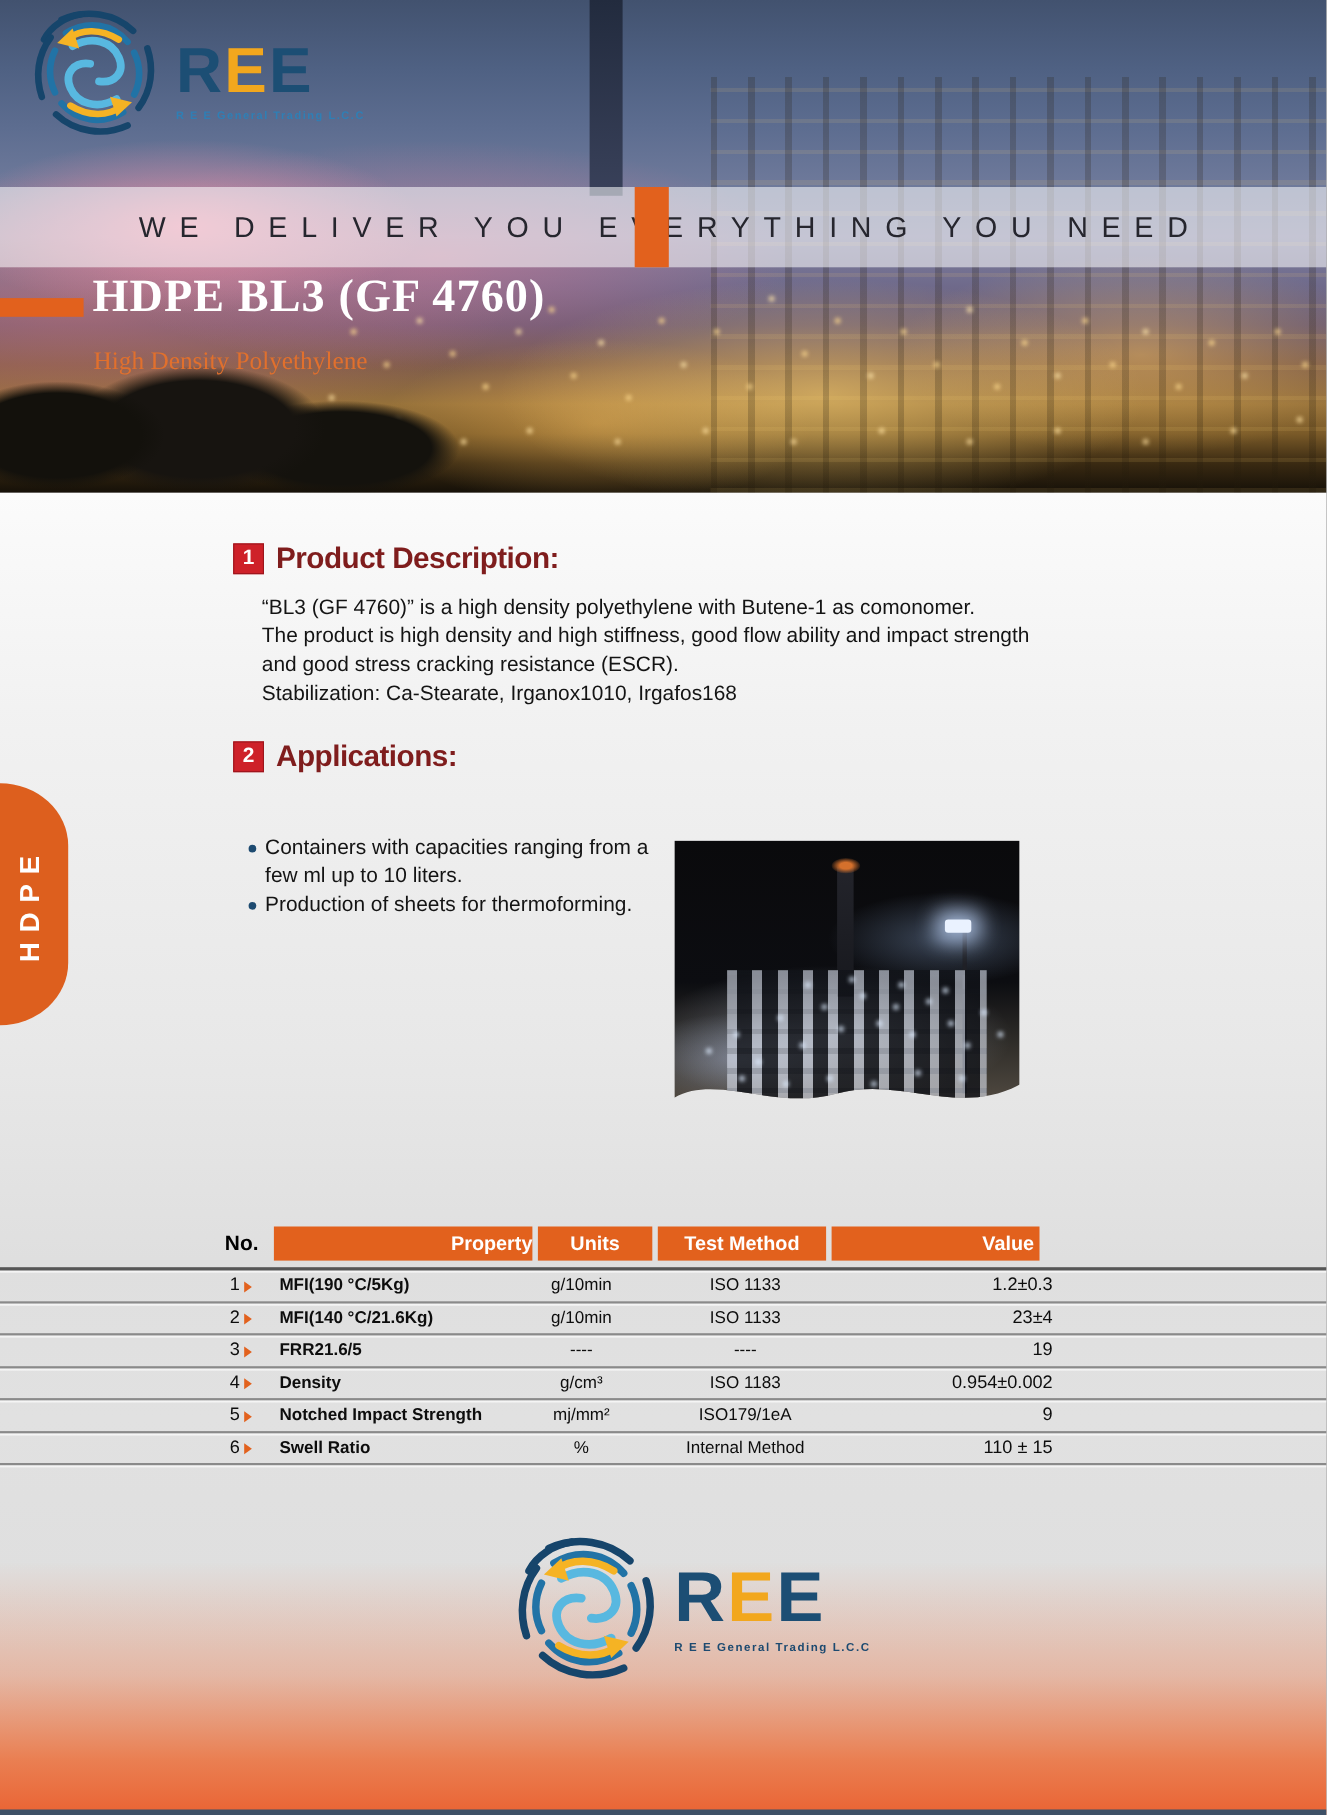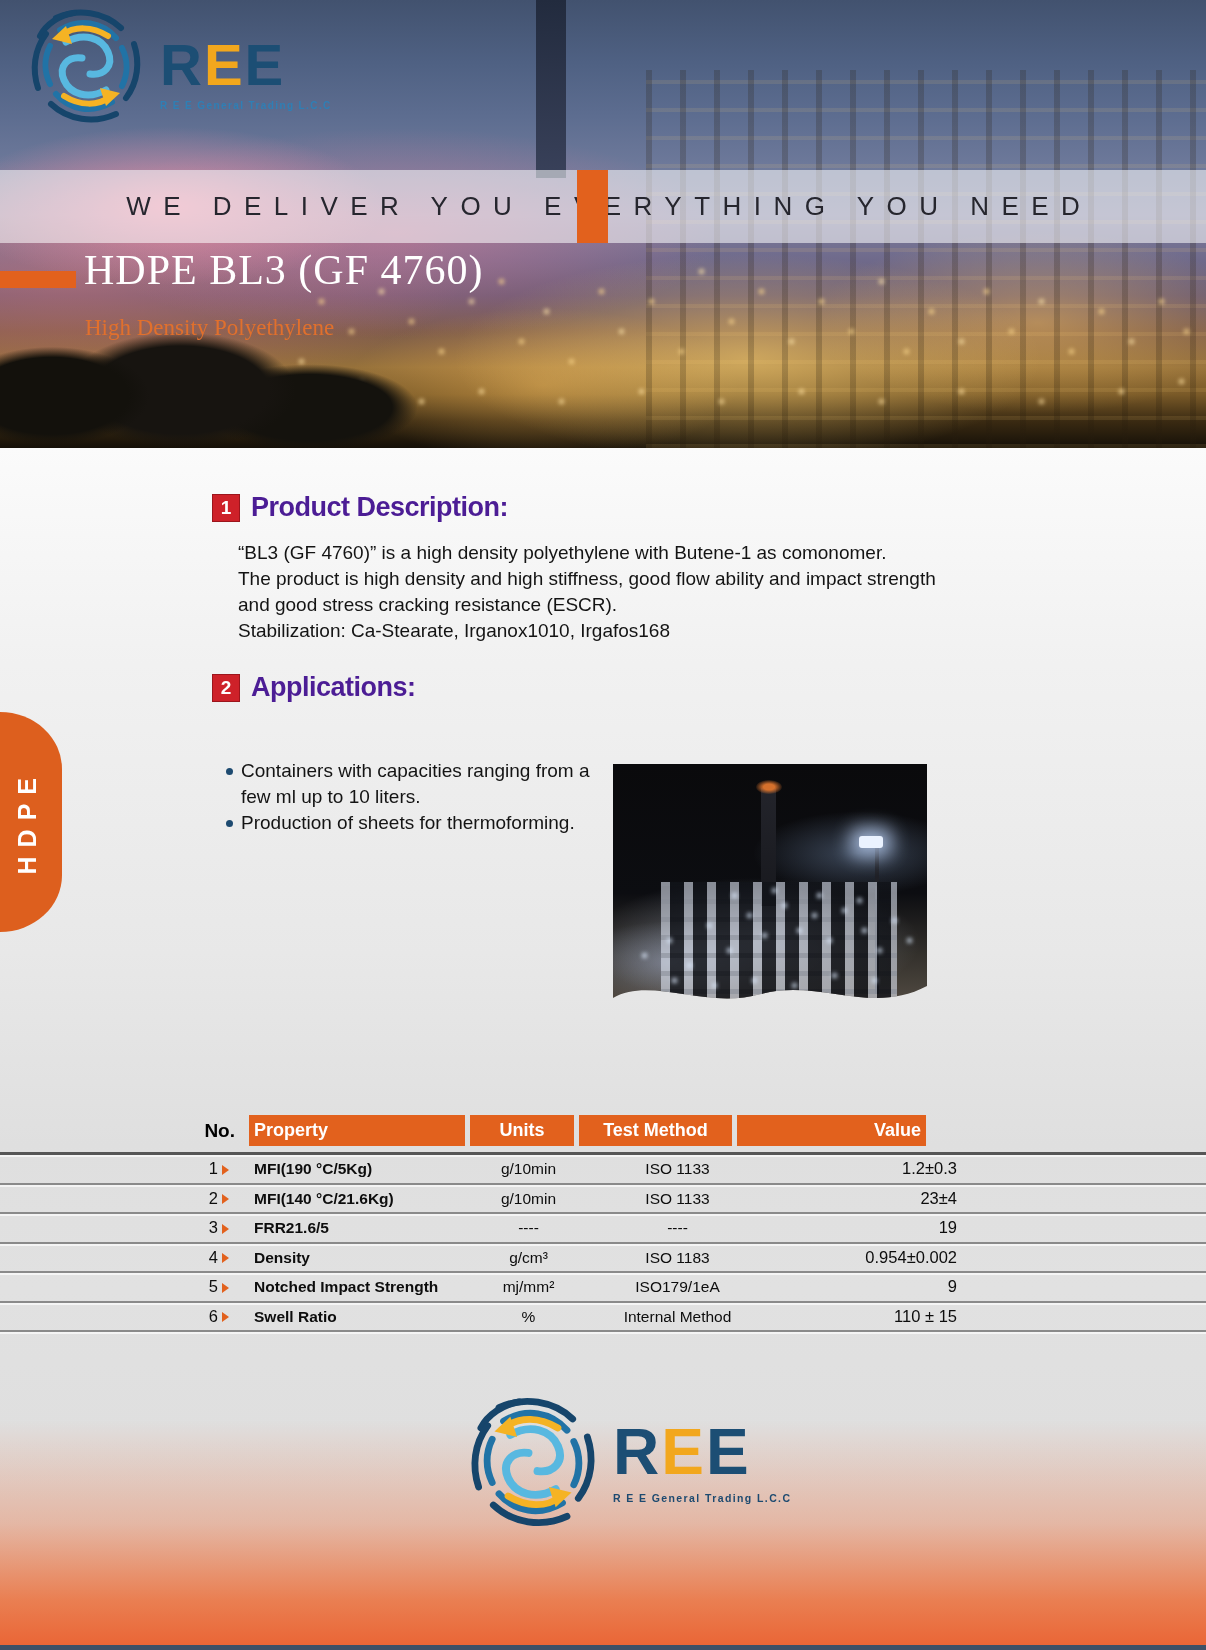--- a/index.html
+++ b/index.html
@@ -66,38 +66,38 @@
   
   .banner{position:absolute;left:0;top:170px;width:1206px;height:73px;
           background:rgba(255,255,255,.55);display:flex;align-items:center;justify-content:center;}
   .banner-text{font-size:26px;color:#26262e;letter-spacing:.48em;font-weight:500;white-space:nowrap;
                padding-left:.48em;}
   .orange-stripe{position:absolute;left:577px;top:170px;width:31px;height:73px;background:#e2611d;}
 
   
   .title-bar{position:absolute;left:0;top:271px;width:76px;height:17px;background:#e2611d;}
   .hero-title{position:absolute;left:84px;top:246px;color:#fff;font-family:"Liberation Serif",serif;
-              font-size:42px;font-weight:400;letter-spacing:1px;}
+              font-size:42px;font-weight:700;letter-spacing:1px;}
   .hero-subtitle{position:absolute;left:85px;top:315px;color:#e1702d;
                  font-family:"Liberation Serif",serif;font-size:23px;}
 
   
   .content{position:absolute;top:448px;left:0;width:1206px;height:1202px;
     background:linear-gradient(180deg,#fbfbfb 0%,#f1f1f1 18%,#e8e8e8 42%,#dfdfdf 58%,
                                #e1e1e1 70%,#dcdcdc 100%);}
   .footer-grad{position:absolute;left:0;top:1420px;width:1206px;height:230px;
     background:linear-gradient(180deg, rgba(236,111,58,0) 0%, rgba(236,136,95,.45) 45%,
                                rgba(236,111,58,.85) 78%, #ea6333 100%);}
   .bottom-line{position:absolute;left:0;top:1645px;width:1206px;height:5px;background:#3d5066;}
 
   
   .sec-head{position:absolute;display:flex;align-items:center;gap:11px;}
   .sec-num{width:26px;height:26px;background:#ce2129;border:1px solid #9c151c;color:#fff;
            font-weight:bold;font-size:19px;display:flex;align-items:center;justify-content:center;}
-  .sec-title{font-size:27px;font-weight:bold;color:#4c1d95;letter-spacing:-0.5px;}
+  .sec-title{font-size:27px;font-weight:bold;color:#7f1d1d;letter-spacing:-0.5px;}
 
   .desc-body{position:absolute;left:238px;top:540px;width:700px;font-size:19px;line-height:26px;
              color:#141414;white-space:pre-line;}
 
   .bullets{position:absolute;left:226px;top:758px;width:372px;}
   .bullet{display:flex;gap:8px;font-size:19px;line-height:26px;color:#141414;}
   .bullet .dot{flex:0 0 7px;width:7px;height:7px;border-radius:50%;background:#1d4a70;margin-top:10px;}
 
   
   .app-image{position:absolute;left:613px;top:764px;width:314px;height:248px;overflow:hidden;
@@ -137,21 +137,21 @@
   .side-tab{position:absolute;left:0;top:712px;width:62px;height:220px;background:#dd5f1e;
     border-radius:0 120px 120px 0 / 0 110px 110px 0;display:flex;align-items:center;justify-content:center;}
   .side-tab-text{writing-mode:vertical-rl;transform:rotate(180deg);color:#fff;font-weight:bold;
     font-size:25px;letter-spacing:9px;margin-left:-8px;}
 
   
   .no-header{position:absolute;left:150px;top:1115px;width:85px;height:31px;line-height:31px;
              text-align:right;font-weight:bold;font-size:19px;color:#000;}
   .thead{position:absolute;left:249px;top:1115px;width:708px;height:31px;display:flex;}
   .th{background:#e2611d;color:#fff;font-weight:bold;font-size:18px;height:31px;line-height:31px;}
-  .th1{width:216px;text-align:left;padding-left:5px;box-sizing:border-box;}
+  .th1{width:235px;text-align:right;padding-left:5px;box-sizing:border-box;}
   .th2{width:104px;margin-left:5px;text-align:center;}
   .th3{width:153px;margin-left:5px;text-align:center;}
   .th4{width:189px;margin-left:5px;text-align:right;padding-right:5px;box-sizing:border-box;}
 
   .ptable{position:absolute;left:0;top:1152px;width:1206px;}
   .t-sep{height:2px;background:#8a8a8a;box-shadow:0 2px 0 rgba(255,255,255,.65);}
   .t-sep.first{height:3px;background:#565656;}
   .t-row{position:relative;height:27.5px;font-size:15.5px;color:#0d0d0d;}
   .t-row span{position:absolute;top:0;line-height:27.5px;white-space:nowrap;}
   .c-no{left:150px;width:68px;text-align:right;font-size:16.5px;}

